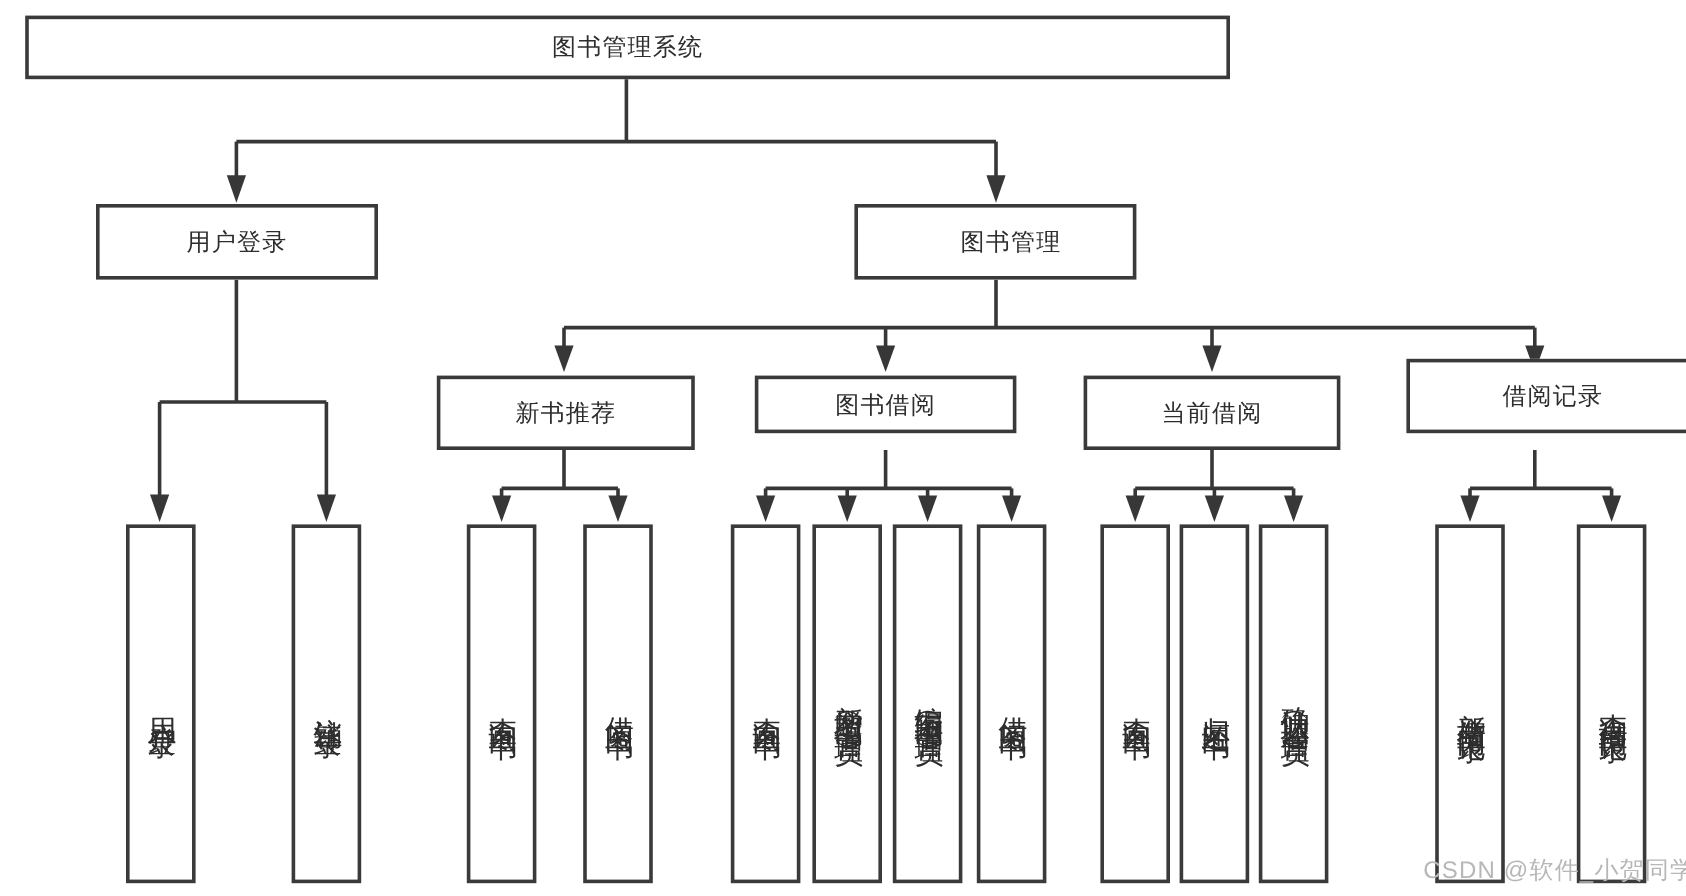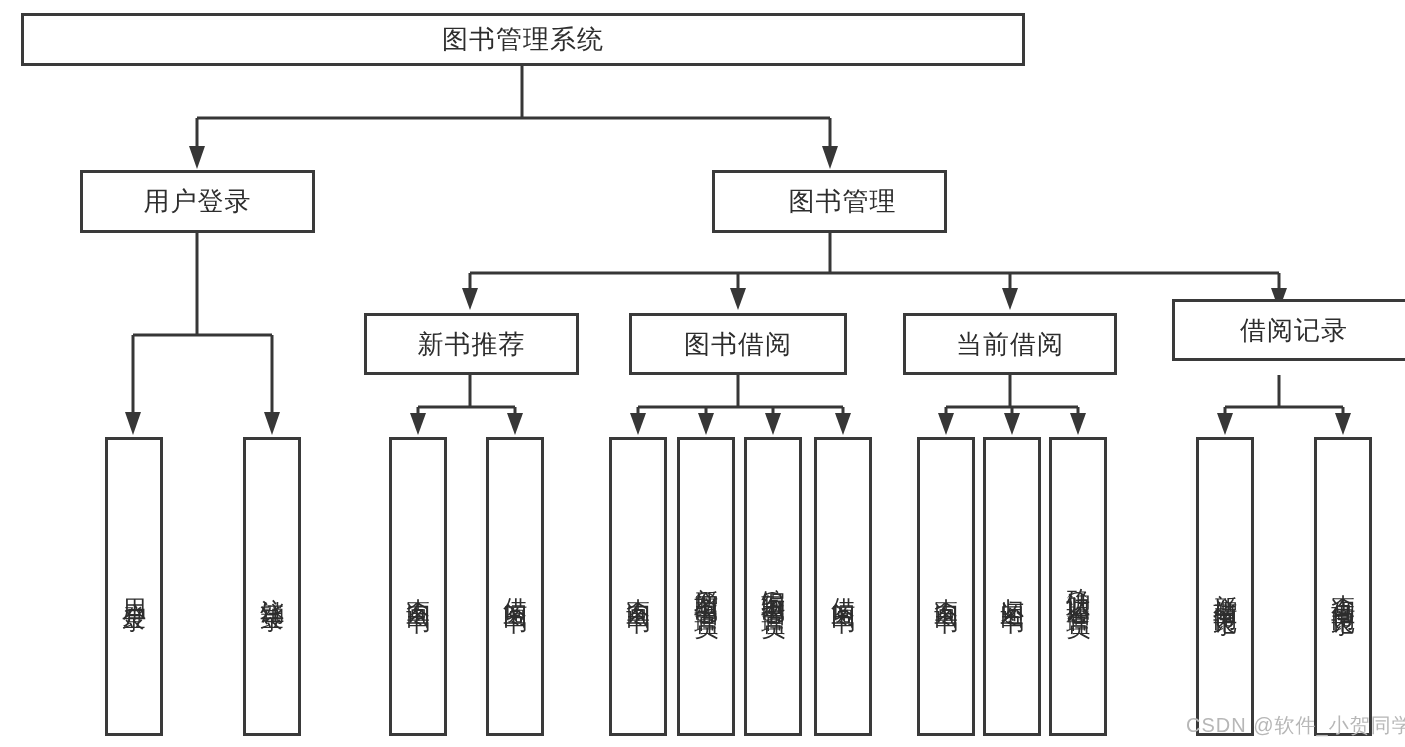--- a/index.html
+++ b/index.html
@@ -16,21 +16,21 @@
   .box{
     position:absolute;
     box-sizing:border-box;
     background:#ffffff;
     border:3px solid #3a3a3a;
     display:flex;
     align-items:center;
     justify-content:center;
     color:#2d2d2d;
   }
-  .hlabel{font-size:26px;letter-spacing:1px;white-space:nowrap;}
+  .hlabel{font-size:20px;letter-spacing:1px;white-space:nowrap;}
   .vlabel{
     writing-mode:vertical-rl;
     text-orientation:mixed;
     font-size:24px;
     line-height:1.1;
     letter-spacing:4px;
     white-space:nowrap;
   }
   .watermark{
     position:absolute;
@@ -115,21 +115,21 @@
   <div class="box" style="left:80px;top:170px;width:235px;height:63px;">
     <span class="hlabel">用户登录</span>
   </div>
   <div class="box" style="left:712px;top:170px;width:235px;height:63px;padding-left:26px;">
     <span class="hlabel">图书管理</span>
   </div>
 
   <div class="box" style="left:364px;top:313px;width:215px;height:62px;">
     <span class="hlabel">新书推荐</span>
   </div>
-  <div class="box" style="left:629px;top:313px;width:218px;height:62px;">
+  <div class="box" style="left:629px;top:313px;width:218px;height:48px;">
     <span class="hlabel">图书借阅</span>
   </div>
   <div class="box" style="left:903px;top:313px;width:214px;height:62px;">
     <span class="hlabel">当前借阅</span>
   </div>
   <div class="box" style="left:1172px;top:299px;width:244px;height:62px;">
     <span class="hlabel">借阅记录</span>
   </div>
 
   <div class="box" style="left:105px;top:437px;width:58px;height:299px;">

